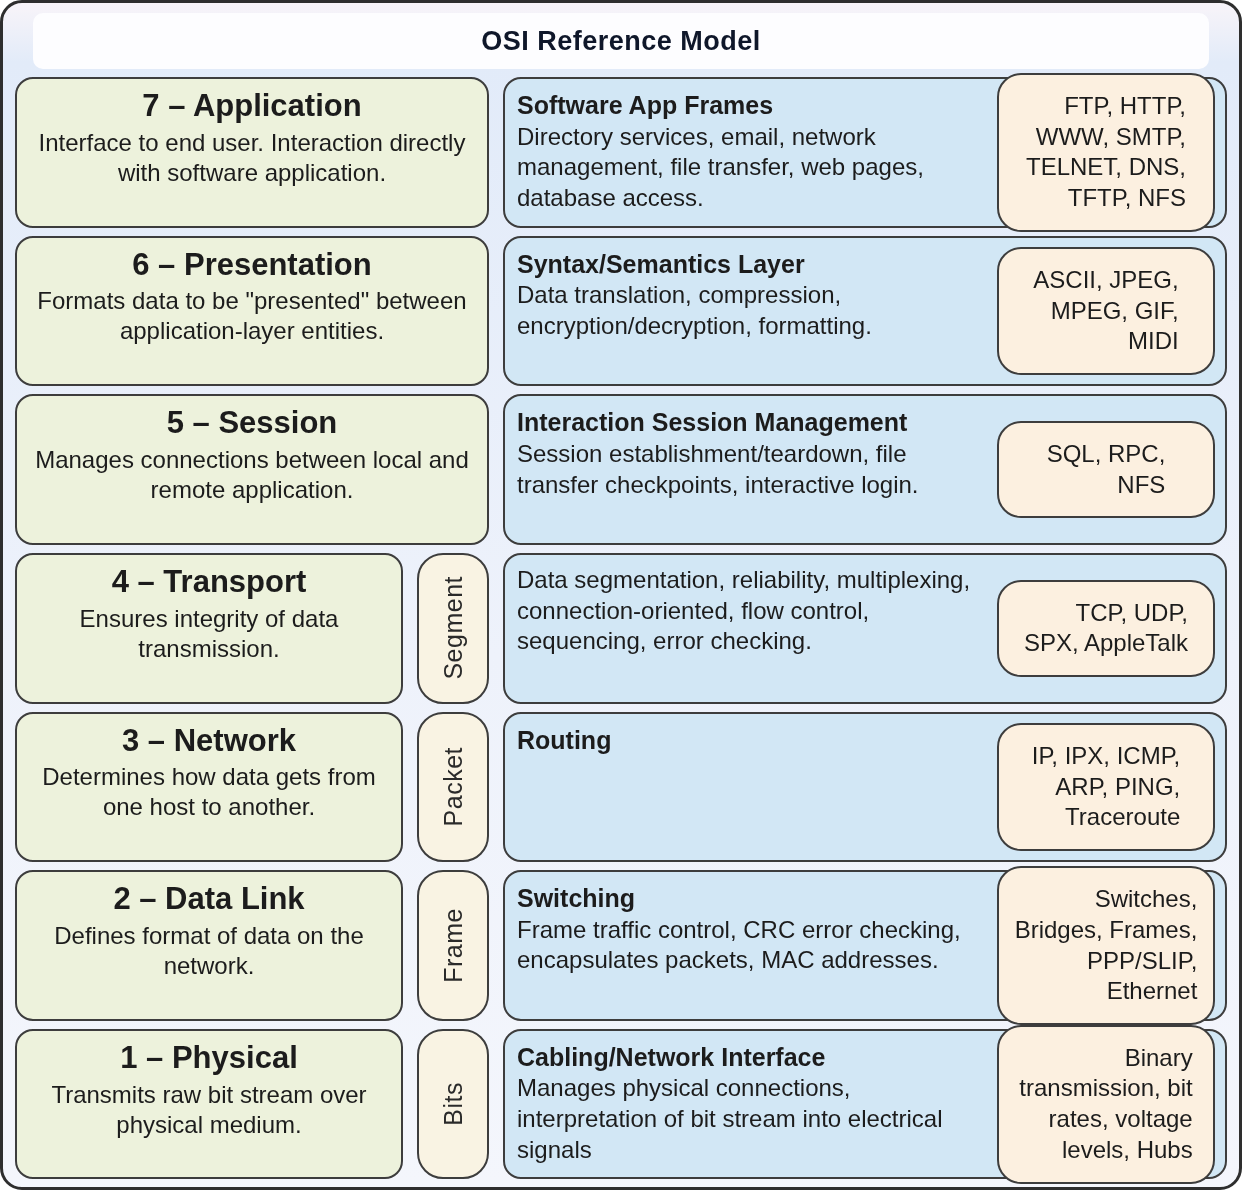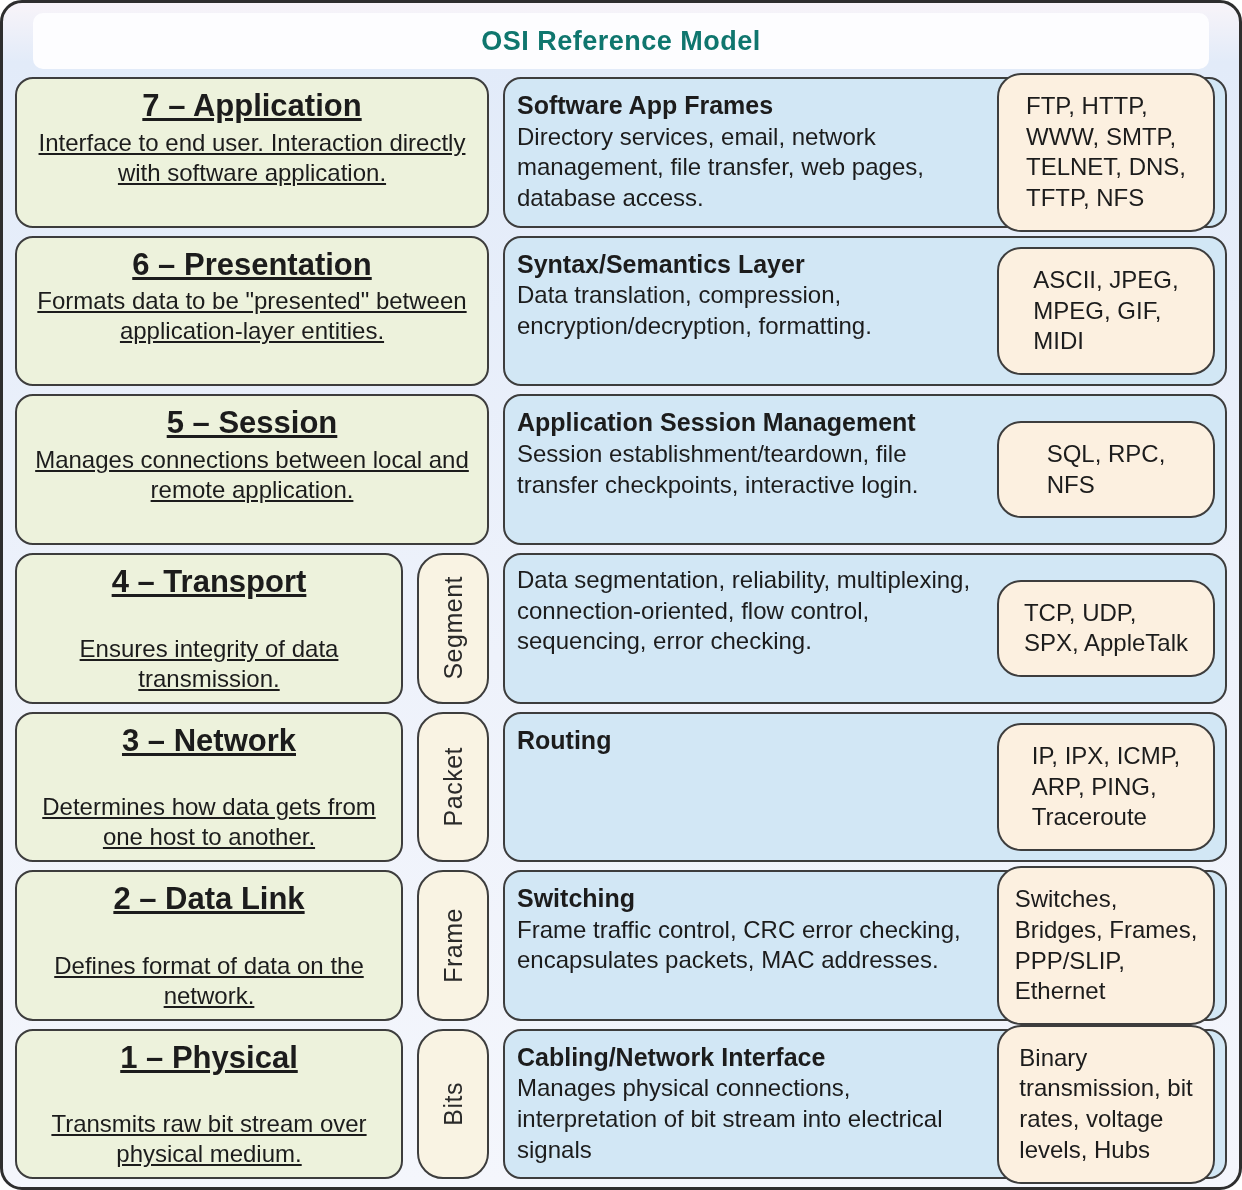--- a/index.html
+++ b/index.html
@@ -24,21 +24,21 @@
     margin: 2px 18px 8px 18px;
     background: #fdfdff;
     border-radius: 10px;
     display: flex;
     align-items: center;
     justify-content: center;
   }
   .title {
     font-size: 27px;
     font-weight: bold;
-    color: #0f766e;
+    color: #0f172a;
     letter-spacing: 0.5px;
   }
   .rows {
     flex: 1;
     display: flex;
     flex-direction: column;
     gap: 8px;
   }
   .row {
     flex: 1;
@@ -49,24 +49,23 @@
   .layer-box {
     background: #edf2dc;
     border: 2.5px solid #3d3d3d;
     border-radius: 18px;
     display: flex;
     flex-direction: column;
     align-items: center;
     justify-content: flex-start;
     text-align: center;
     padding: 8px 14px;
-    text-decoration: underline;
   }
   .layer-box.wide  { flex: 0 0 474px; }
-  .layer-box.narrow{ flex: 0 0 388px; justify-content: space-between; }
+  .layer-box.narrow{ flex: 0 0 388px; }
   .layer-title {
     font-size: 31px;
     font-weight: bold;
     line-height: 1.25;
   }
   .layer-desc {
     font-size: 24px;
     line-height: 1.25;
     margin-top: 2px;
   }
@@ -113,21 +112,21 @@
   .protocol-box {
     flex: 0 0 218px;
     align-self: center;
     background: #fcf0e0;
     border: 2.5px solid #3d3d3d;
     border-radius: 24px;
     padding: 16px 8px;
     display: flex;
     align-items: center;
     justify-content: center;
-    text-align: left;
+    text-align: right;
   }
   .protocol-text {
     font-size: 24px;
     line-height: 1.28;
     white-space: pre-line;
   }
 </style>
 </head>
 <body>
 
@@ -176,21 +175,21 @@
       </div>
     </div>
 
     <div class="row">
       <div class="layer-box wide">
         <div class="layer-title">5 – Session</div>
         <div class="layer-desc">Manages connections between local and remote application.</div>
       </div>
       <div class="func-box">
         <div class="func-text">
-          <div class="func-title">Application Session Management</div>
+          <div class="func-title">Interaction Session Management</div>
           <div class="func-desc">Session establishment/teardown, file transfer checkpoints, interactive login.</div>
         </div>
         <div class="protocol-box">
           <div class="protocol-text">SQL, RPC,
 NFS</div>
         </div>
       </div>
     </div>
 
     <div class="row">

